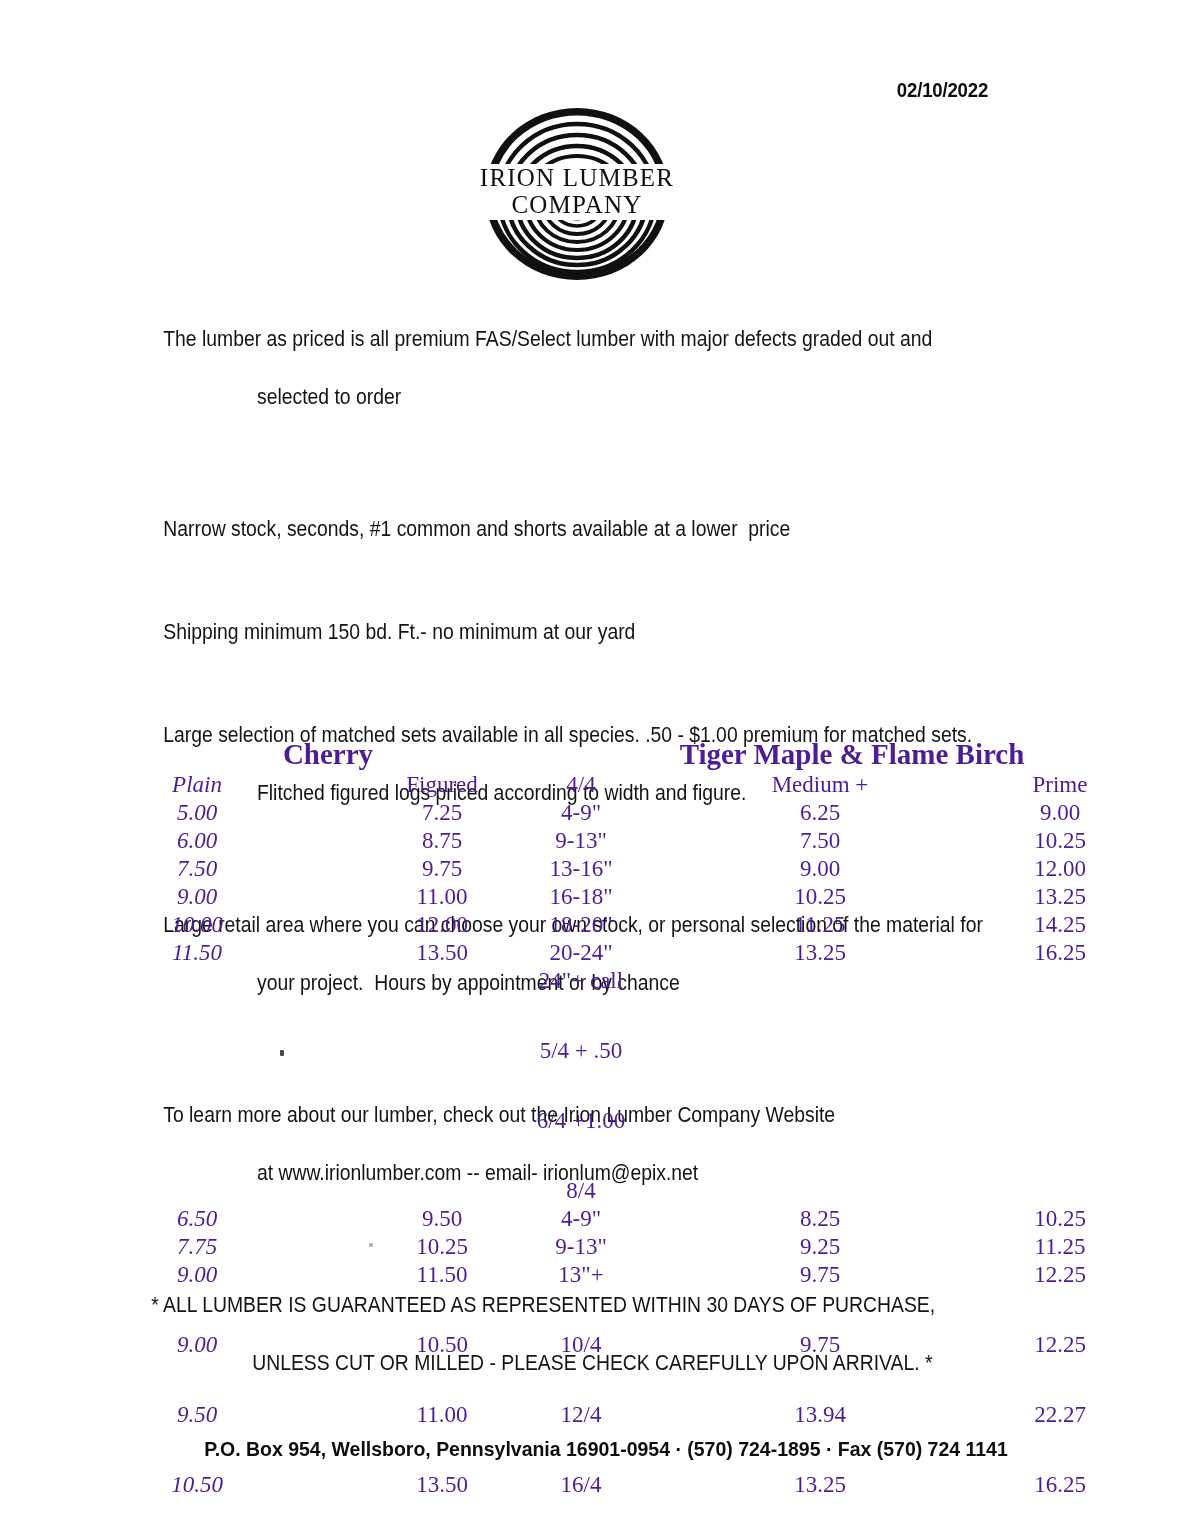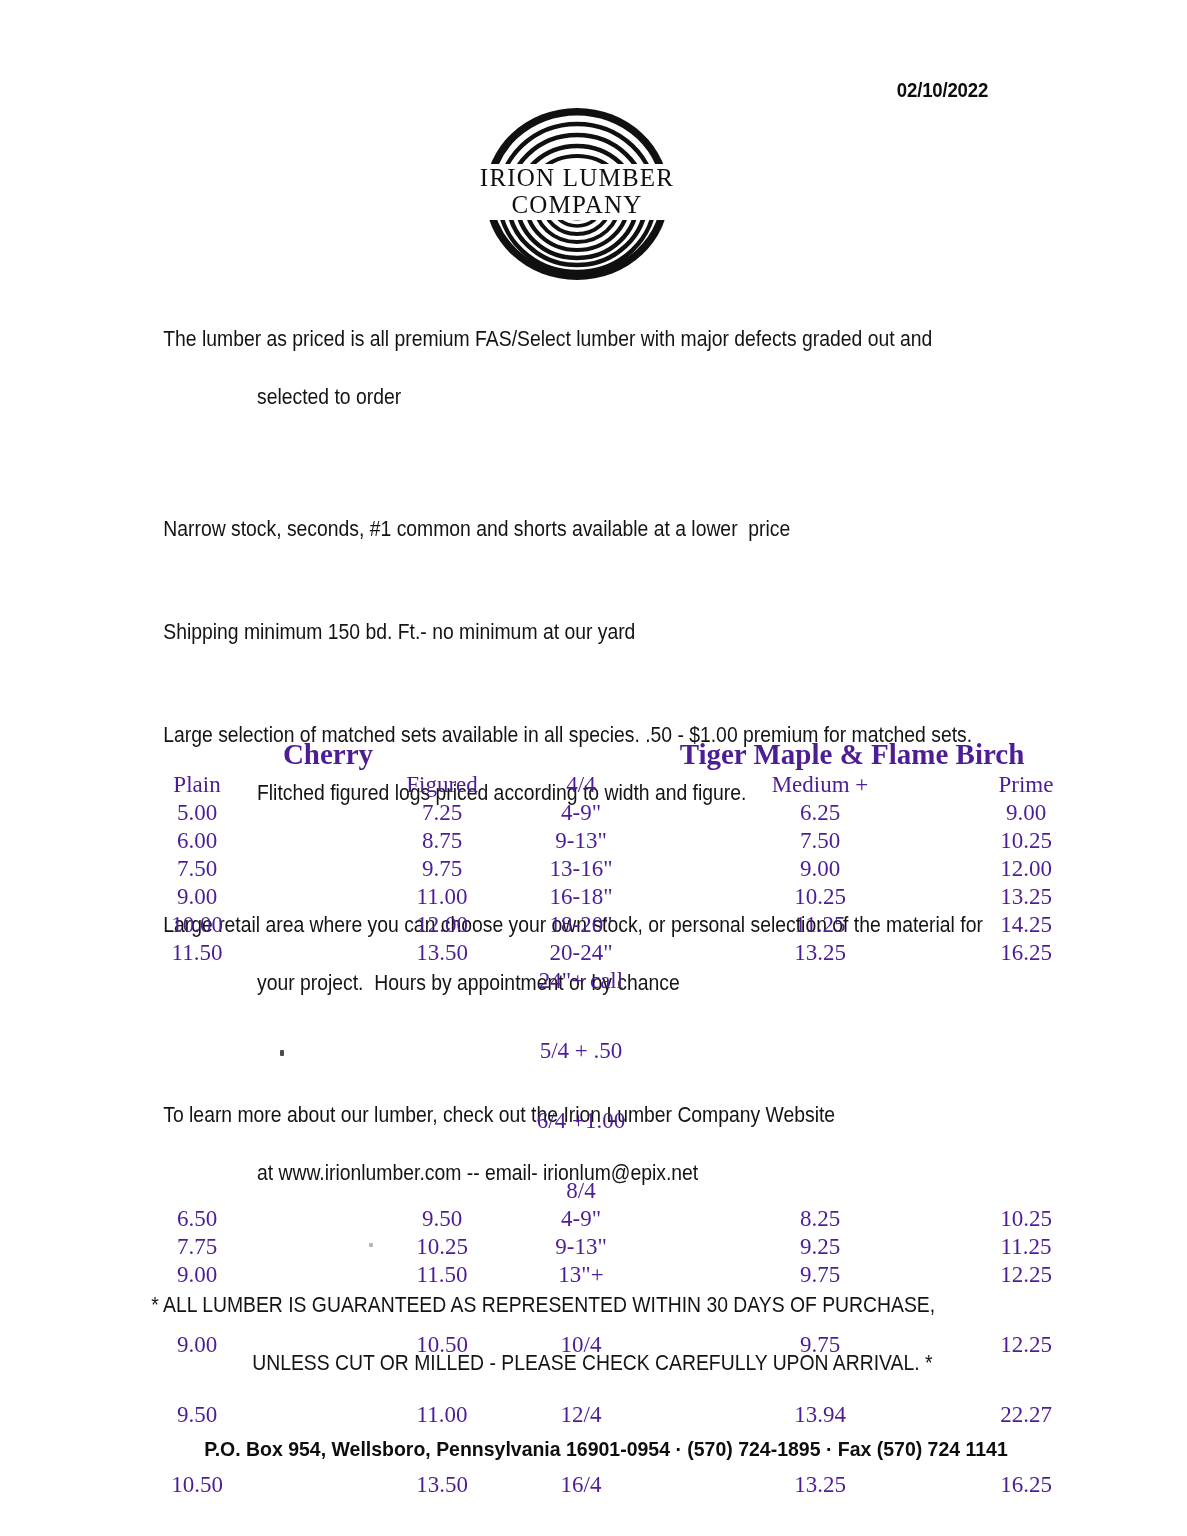--- a/index.html
+++ b/index.html
@@ -92,25 +92,25 @@
   }
   .ptrow.gap-sm { height: 42px; }
   .ptrow.hdr-row { height: 34px; }
   .cell {
     position: absolute;
     text-align: center;
     white-space: nowrap;
     line-height: 28px;
   }
   
-  .c-plain   { left: 105px;  width: 160px; }
+  .c-plain   { left: 105px;  width: 160px; font-style: italic; }
   .c-figured { left: 350px;  width: 160px; }
   .c-size    { left: 480px;  width: 178px; }
   .c-medium  { left: 725px;  width: 166px; }
-  .c-prime   { left: 934px;  width: 160px; }
+  .c-prime   { left: 968px;  width: 160px; }
 
   .section-hdr {
     position: absolute;
     text-align: center;
     white-space: nowrap;
     font-family: "Liberation Serif", serif;
     font-weight: bold;
     font-size: 29px;
     line-height: 34px;
   }

